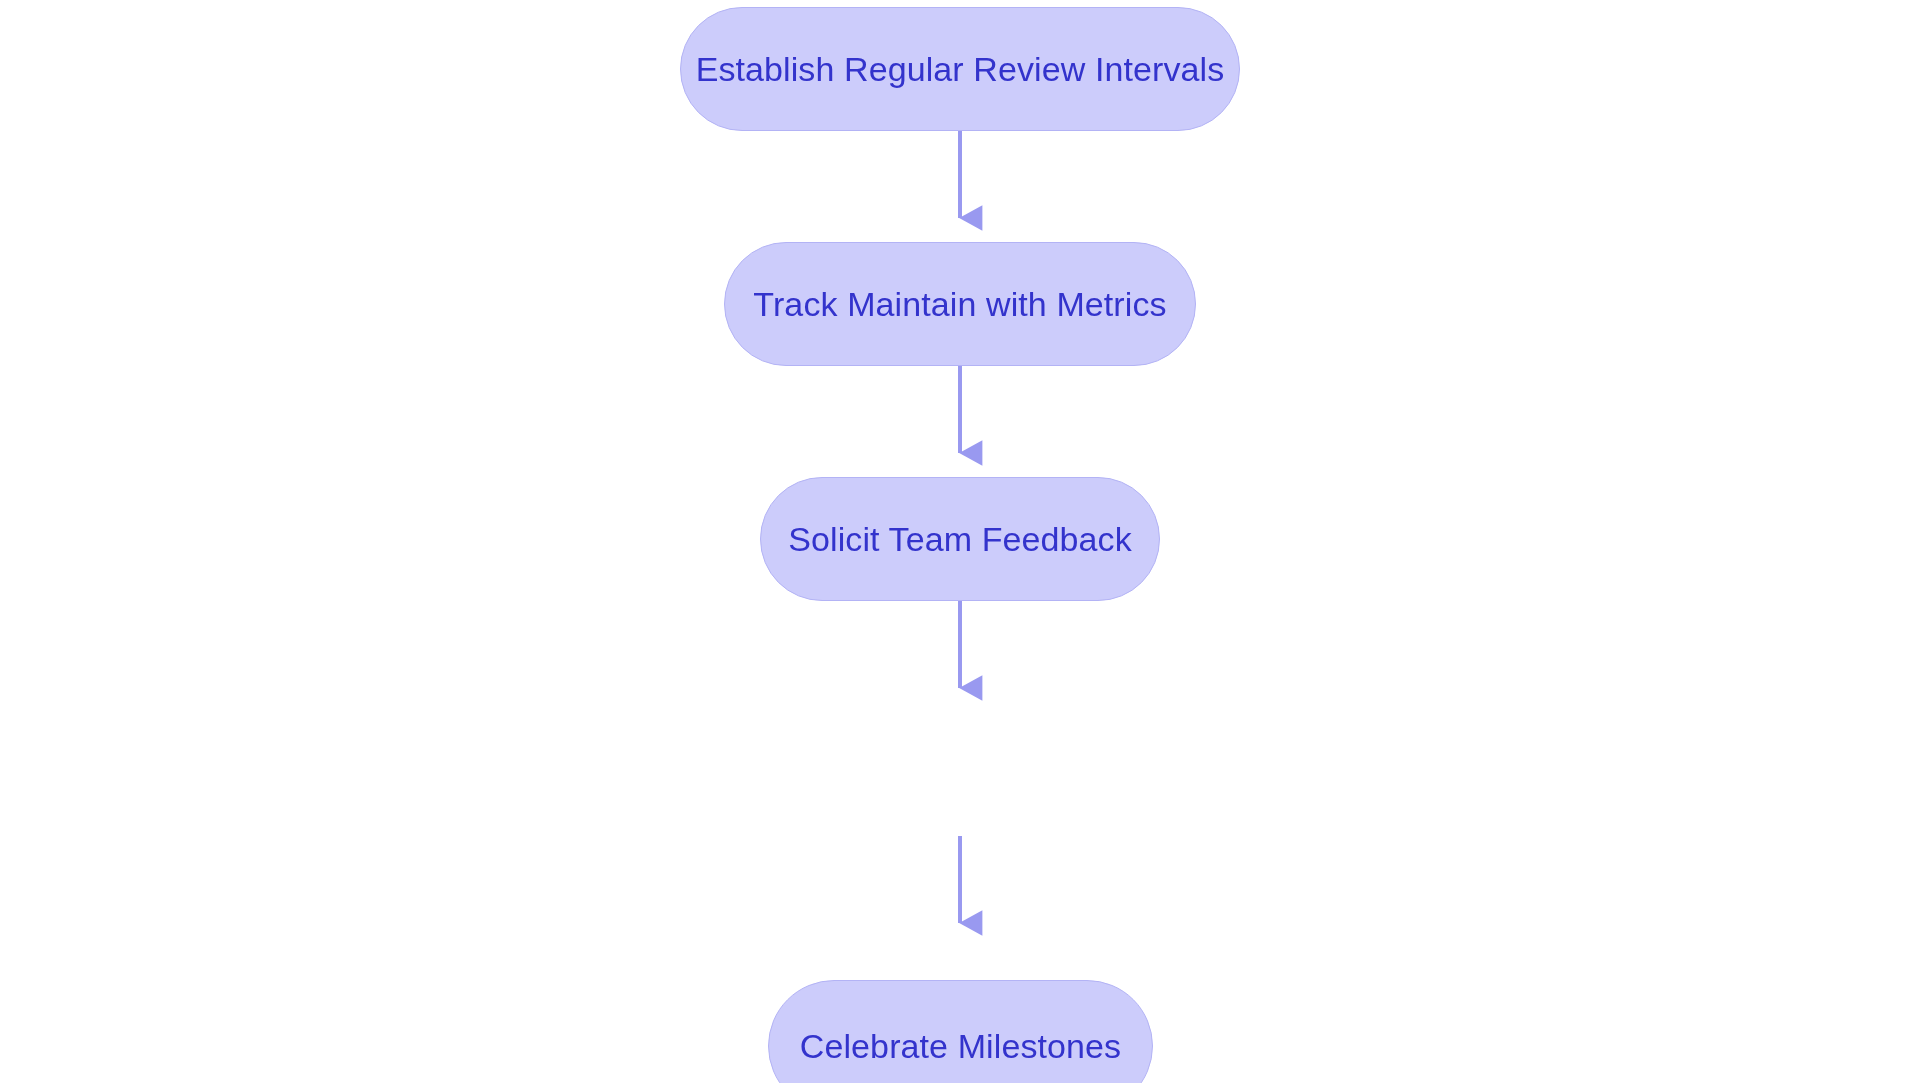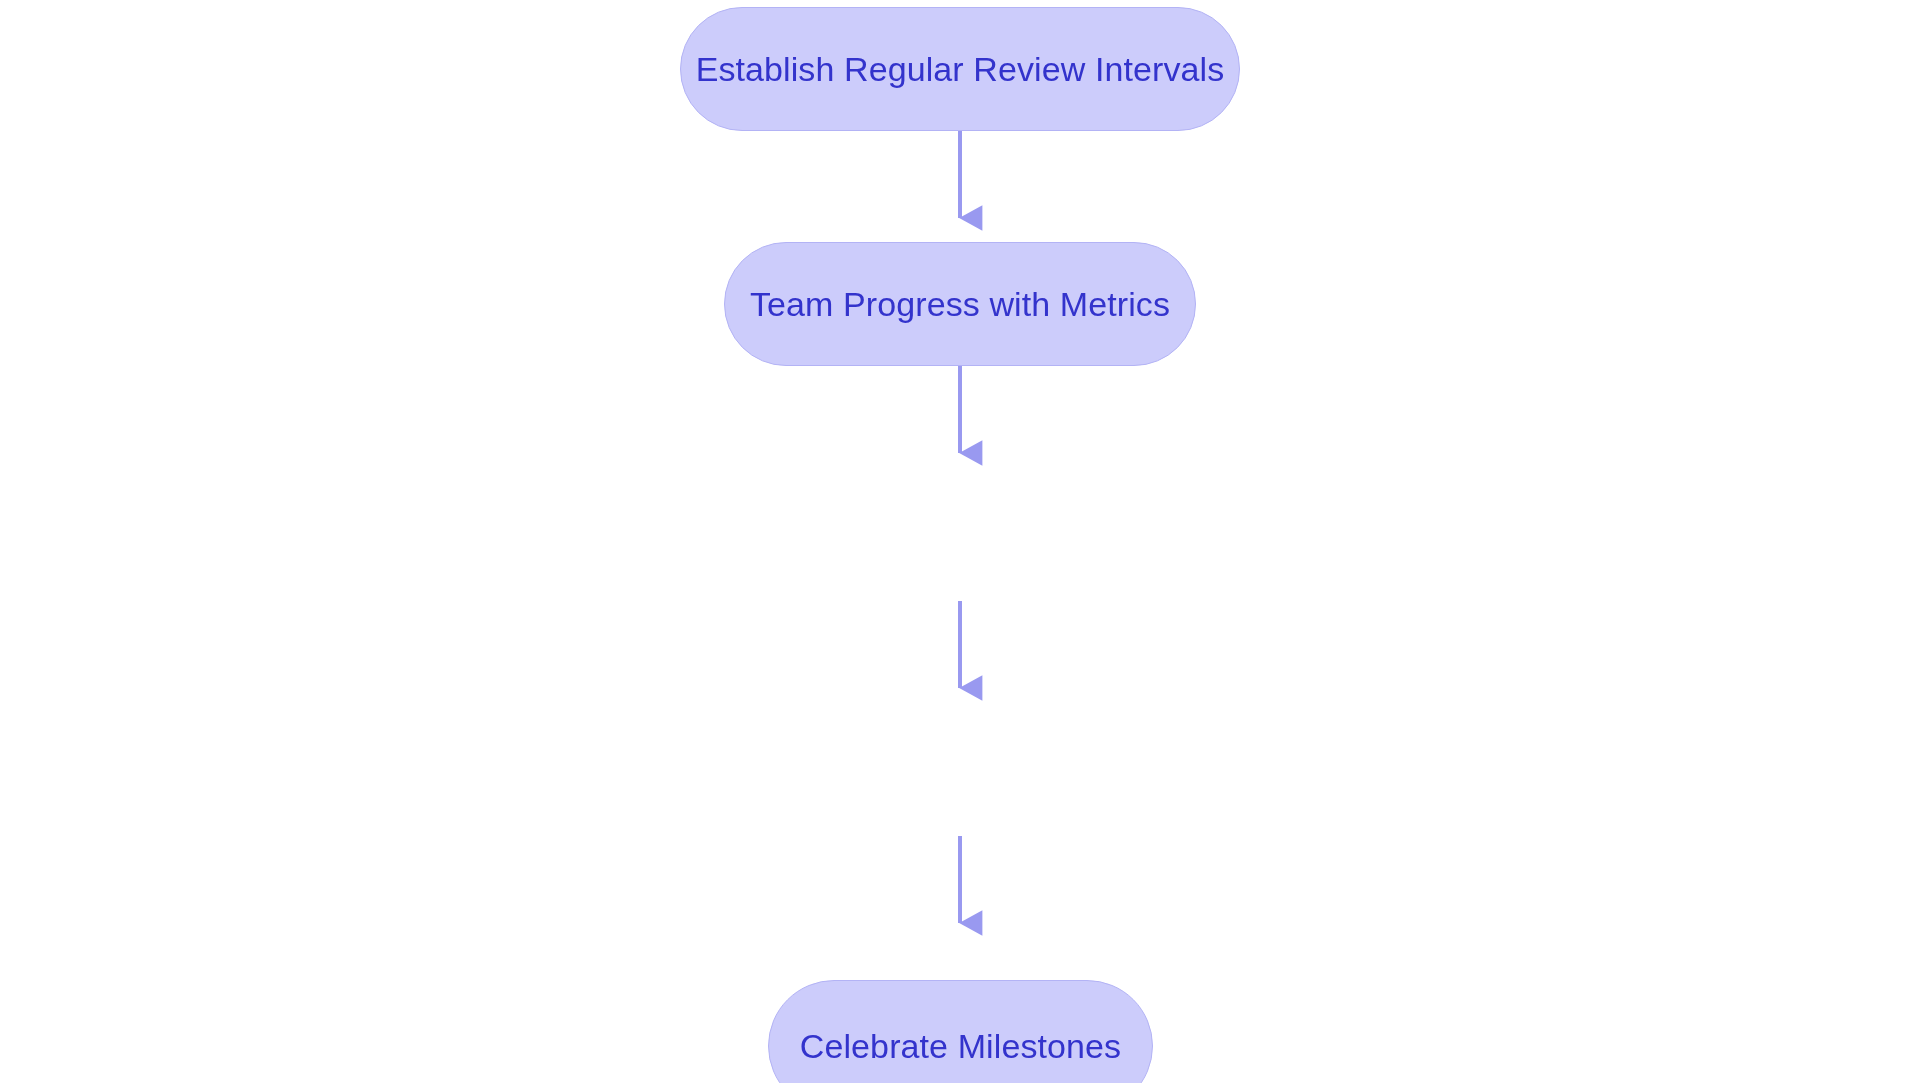--- a/index.html
+++ b/index.html
@@ -70,22 +70,25 @@
     <line x1="960" y1="601" x2="960" y2="688" stroke="#9999f0" stroke-width="4" marker-end="url(#arrowhead)"></line>
 
     <line x1="960" y1="836" x2="960" y2="923" stroke="#9999f0" stroke-width="4" marker-end="url(#arrowhead)"></line>
   </svg>
 
   <div class="flow-node" style="left:680px; top:7px; width:560px; height:124px;">
     <span class="node-label">Establish Regular Review Intervals</span>
   </div>
 
   <div class="flow-node" style="left:724px; top:242px; width:472px; height:124px;">
-    <span class="node-label">Team Progress with Metrics</span>
+    <span class="node-label">Track Maintain with Metrics</span>
   </div>
 
+  <div class="flow-node" style="left:760px; top:477px; width:400px; height:124px;">
+    <span class="node-label">Solicit Team Feedback</span>
+  </div>
 
 
   <div class="flow-node" style="left:768px; top:947px; width:385px; height:132px;margin-top:33px;">
     <span class="node-label">Celebrate Milestones</span>
   </div>
 
 </div>
 
 </body></html>

